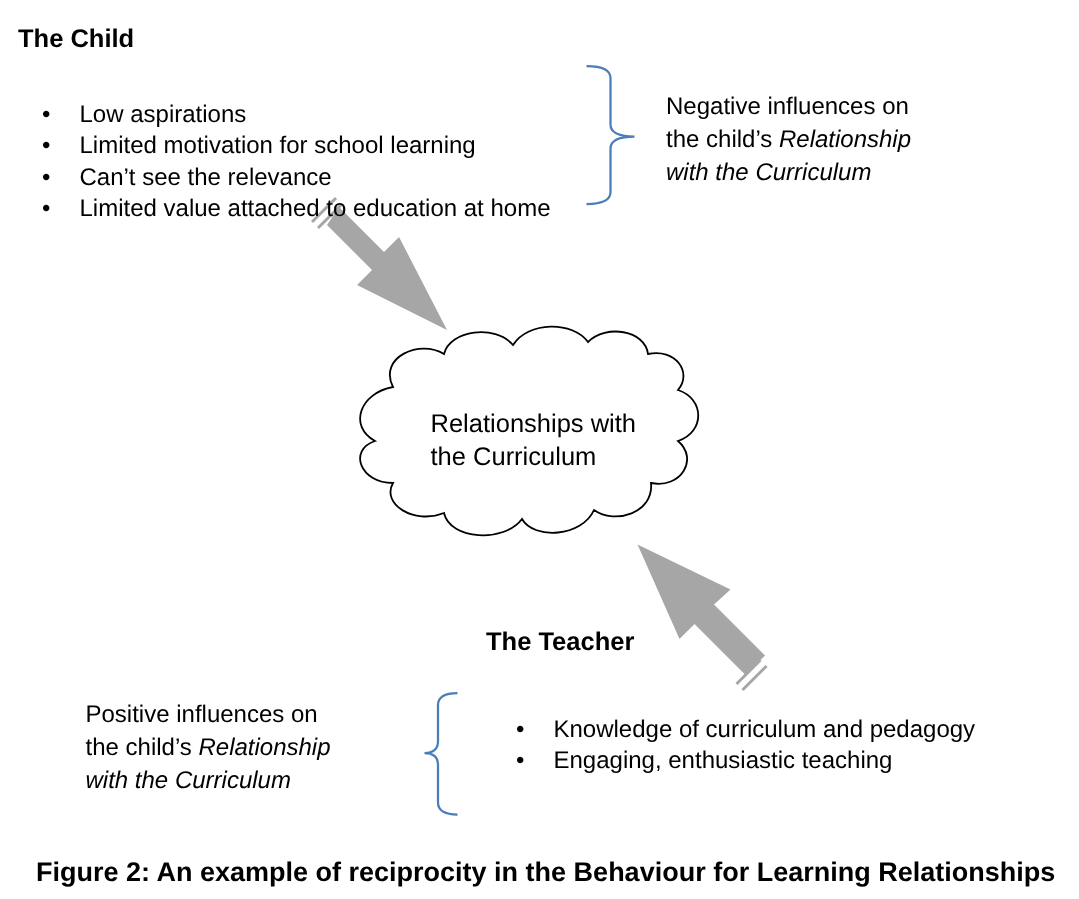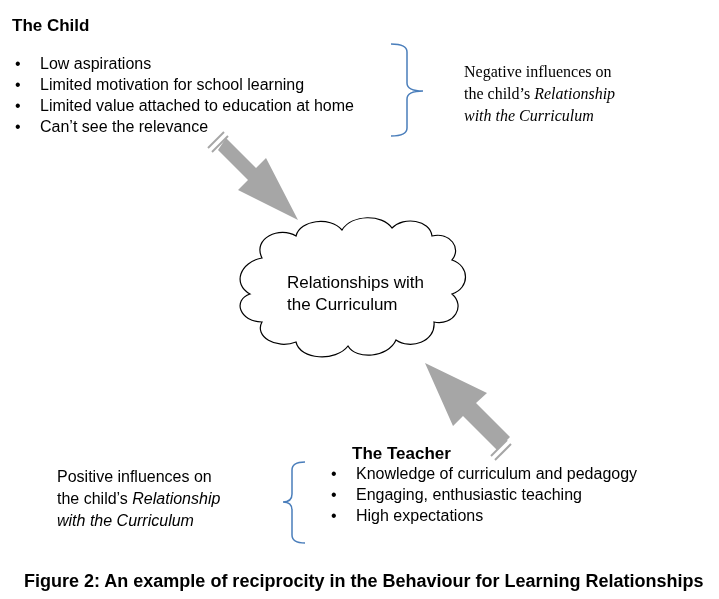--- a/index.html
+++ b/index.html
@@ -1,20 +1,20 @@
 <!DOCTYPE html>
 <html><head>
 <meta charset="utf-8">
 <style>
   html, body { margin: 0; padding: 0; background: #ffffff; }
   body { width: 719px; height: 599px; position: relative; overflow: hidden;
          font-family: "Liberation Sans", sans-serif; color: #000; }
   .abs { position: absolute; }
   .heading { font-weight: bold; font-size: 17px; }
-  ul.bullets { list-style: none; margin: 3px; padding: 0; }
+  ul.bullets { list-style: none; margin: 16px; padding: 0; }
   ul.bullets li { position: relative; padding-left: 27px; font-size: 16px; line-height: 21px; white-space: nowrap; }
   ul.bullets li::before { content: "\2022"; position: absolute; left: 2px; top: 0; }
   .note { font-size: 16px; line-height: 22px; }
   .note em { font-style: italic; margin-top: 40px; }
   .caption { font-weight: bold; font-size: 18px; white-space: nowrap; }
   svg { position: absolute; left: 0; top: 0; }
 </style>
 </head>
 <body>
 
@@ -49,40 +49,39 @@
            C336,362 300,360 296,342
            C276,350 254,336 262,322
            C240,322 232,300 250,294
            C232,284 240,262 262,258 Z" fill="#ffffff" stroke="#000000" stroke-width="1.2"></path>
 </svg>
 
 <div class="abs heading" style="left:12px; top:16px;">The Child</div>
 <ul class="abs bullets" style="left:10px; top:50px;">
   <li>Low aspirations</li>
   <li>Limited motivation for school learning</li>
+  <li>Can’t see the relevance</li>
   <li>Limited value attached to education at home</li>
-  <li>Can’t see the relevance</li>
 </ul>
 
-<div class="abs note" style="left:464px; top:61px;font-family:Liberation Serif, serif;">
+<div class="abs note" style="left:444px; top:61px;">
   <div>Negative influences on</div>
   <div><span>the child’s </span><em>Relationship</em></div>
   <div><em>with the Curriculum</em></div>
 </div>
 
 <div class="abs" style="left:287px; top:272px; font-size:17px; line-height:22px;">
   <div>Relationships with</div>
   <div>the Curriculum</div>
 </div>
 
-<div class="abs heading" style="left:324px; top:444px;margin-left:28px;">The Teacher</div>
+<div class="abs heading" style="left:324px; top:418px;">The Teacher</div>
 <ul class="abs bullets" style="left:326px; top:460px;">
   <li>Knowledge of curriculum and pedagogy</li>
   <li>Engaging, enthusiastic teaching</li>
-  <li>High expectations</li>
 </ul>
 
 <div class="abs note" style="left:57px; top:466px;">
   <div>Positive influences on</div>
   <div><span>the child’s </span><em>Relationship</em></div>
   <div><em>with the Curriculum</em></div>
 </div>
 
 <div class="abs caption" style="left:24px; top:571px;">Figure 2: An example of reciprocity in the Behaviour for Learning Relationships</div>
 

